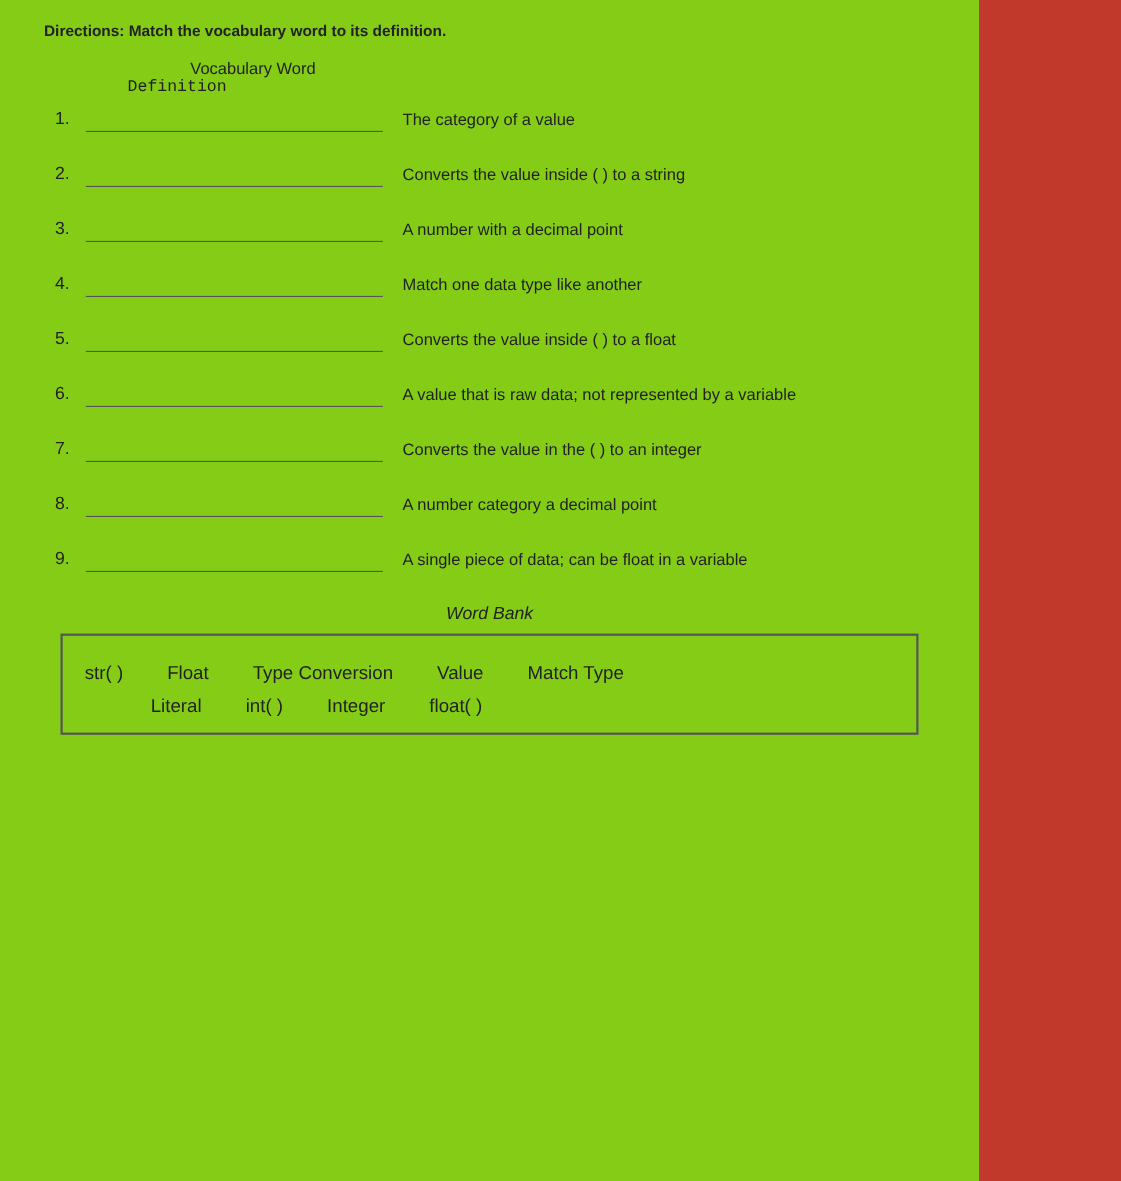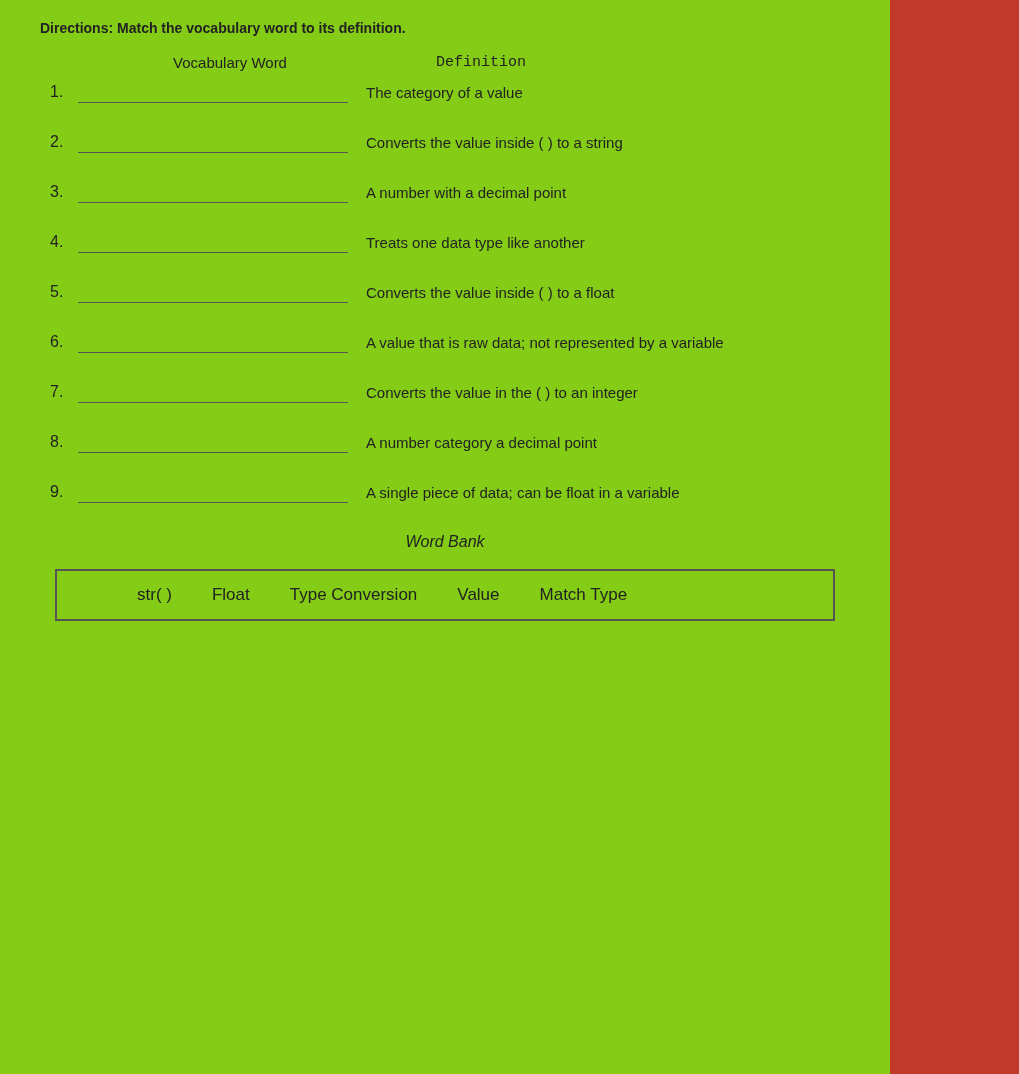--- a/index.html
+++ b/index.html
@@ -33,21 +33,21 @@
       margin-bottom: 18px;
       font-weight: normal;
     }
 
     .directions span {
       font-weight: bold;
     }
 
     .headers {
       display: flex;
-      flex-direction: row;
+      flex-direction: column;
       margin-bottom: 10px;
       padding-left: 30px;
     }
 
     .header-vocab {
       width: 320px;
       font-size: 15px;
       color: #222;
       text-align: center;
     }
@@ -92,37 +92,38 @@
     .word-bank-section {
       margin-top: 30px;
       display: flex;
       flex-direction: column;
       align-items: center;
     }
 
     .word-bank-title {
       font-size: 16px;
       color: #222;
-      margin-bottom: 18px;
+      margin-bottom: 8px;
       font-style: italic;
     }
 
     .word-bank-box {
       border: 2px solid #555;
       width: 780px;
       padding: 14px 20px 14px 20px;
     }
 
     .word-bank-row {
       display: flex;
       flex-direction: row;
       align-items: center;
       gap: 40px;
       margin-bottom: 10px;
       flex-wrap: wrap;
+      margin-top: 10px;
     }
 
     .word-bank-row:last-child {
       margin-bottom: 0;
       padding-left: 60px;
     }
 
     .word-bank-item {
       font-size: 17px;
       color: #222;
@@ -155,21 +156,21 @@
         <div class="definition-text">Converts the value inside ( ) to a string</div>
       </div>
       <div class="question-row">
         <div class="question-number">3.</div>
         <div class="answer-line"></div>
         <div class="definition-text">A number with a decimal point</div>
       </div>
       <div class="question-row">
         <div class="question-number">4.</div>
         <div class="answer-line"></div>
-        <div class="definition-text">Treats one data type like another</div>
+        <div class="definition-text">Match one data type like another</div>
       </div>
       <div class="question-row">
         <div class="question-number">5.</div>
         <div class="answer-line"></div>
         <div class="definition-text">Converts the value inside ( ) to a float</div>
       </div>
       <div class="question-row">
         <div class="question-number">6.</div>
         <div class="answer-line"></div>
         <div class="definition-text">A value that is raw data; not represented by a variable</div>
@@ -194,16 +195,22 @@
   <div class="word-bank-section">
     <div class="word-bank-title">Word Bank</div>
     <div class="word-bank-box">
       <div class="word-bank-row">
       <div class="word-bank-item">str( )</div>
           <div class="word-bank-item">Float</div>
           <div class="word-bank-item">Type Conversion</div>
           <div class="word-bank-item">Value</div>
           <div class="word-bank-item">Match Type</div>
         </div>
+      <div class="word-bank-row">
+      <div class="word-bank-item">Literal</div>
+          <div class="word-bank-item">int( )</div>
+          <div class="word-bank-item">Integer</div>
+          <div class="word-bank-item">float( )</div>
+        </div>
     </div>
   </div>
 
 </div>
 
 </body></html>

